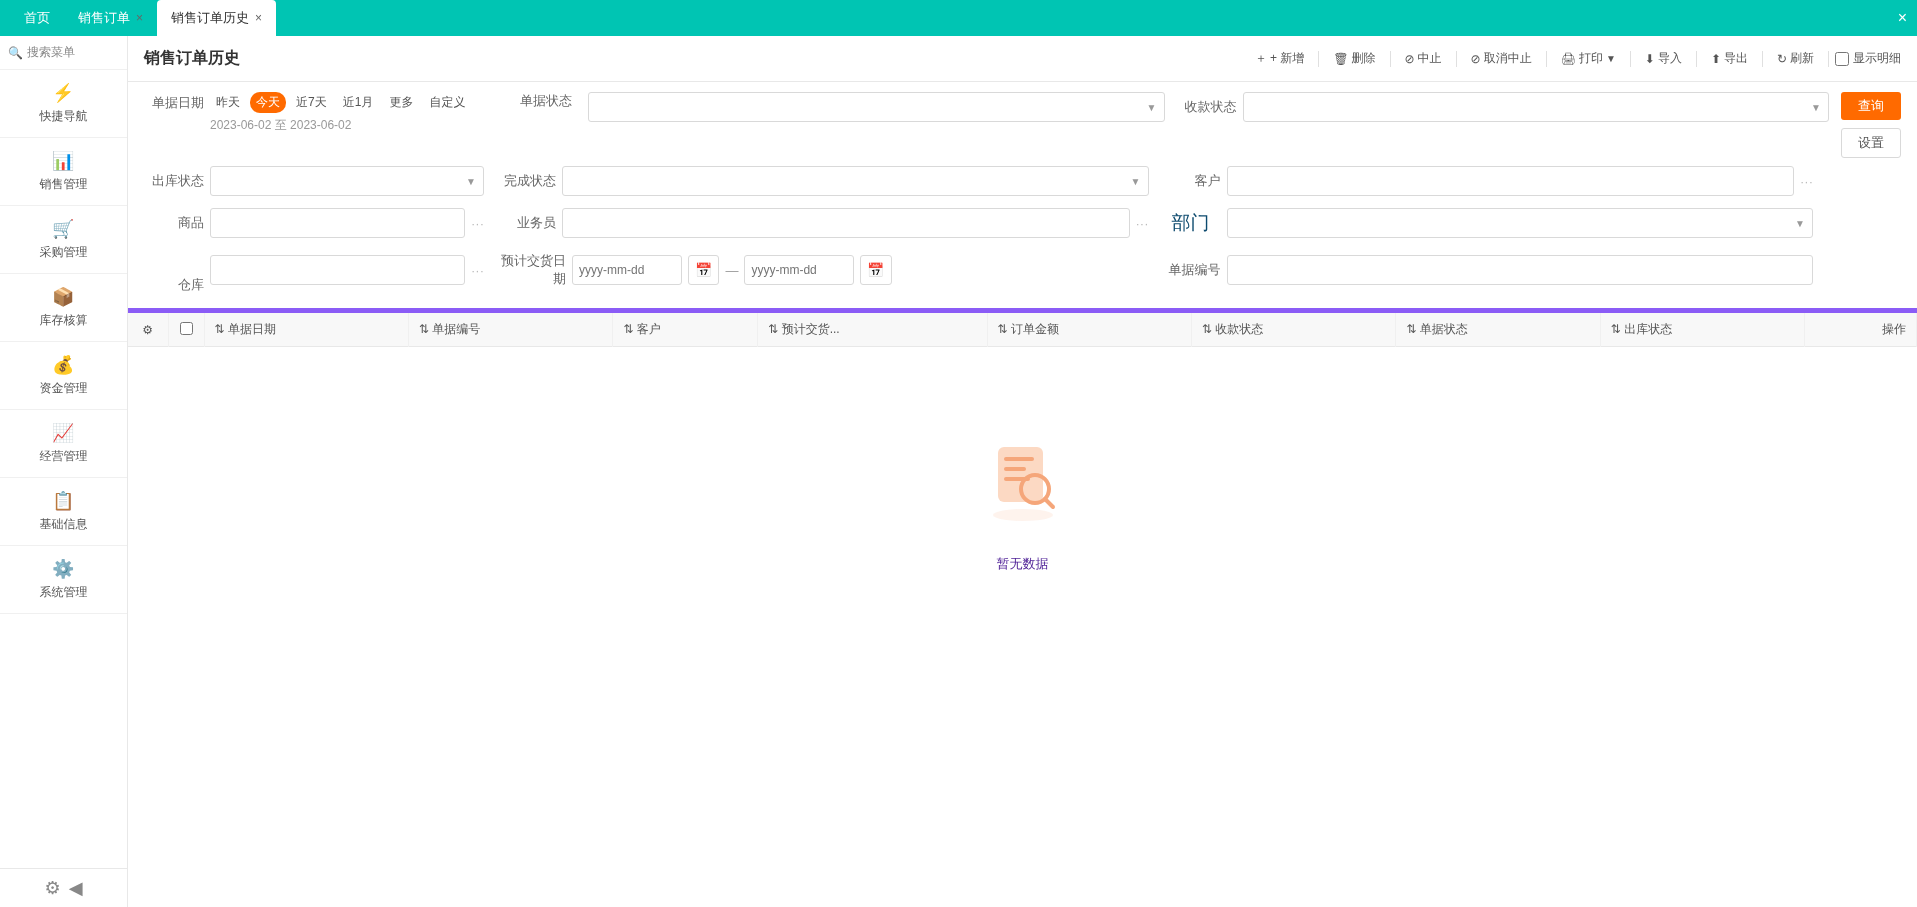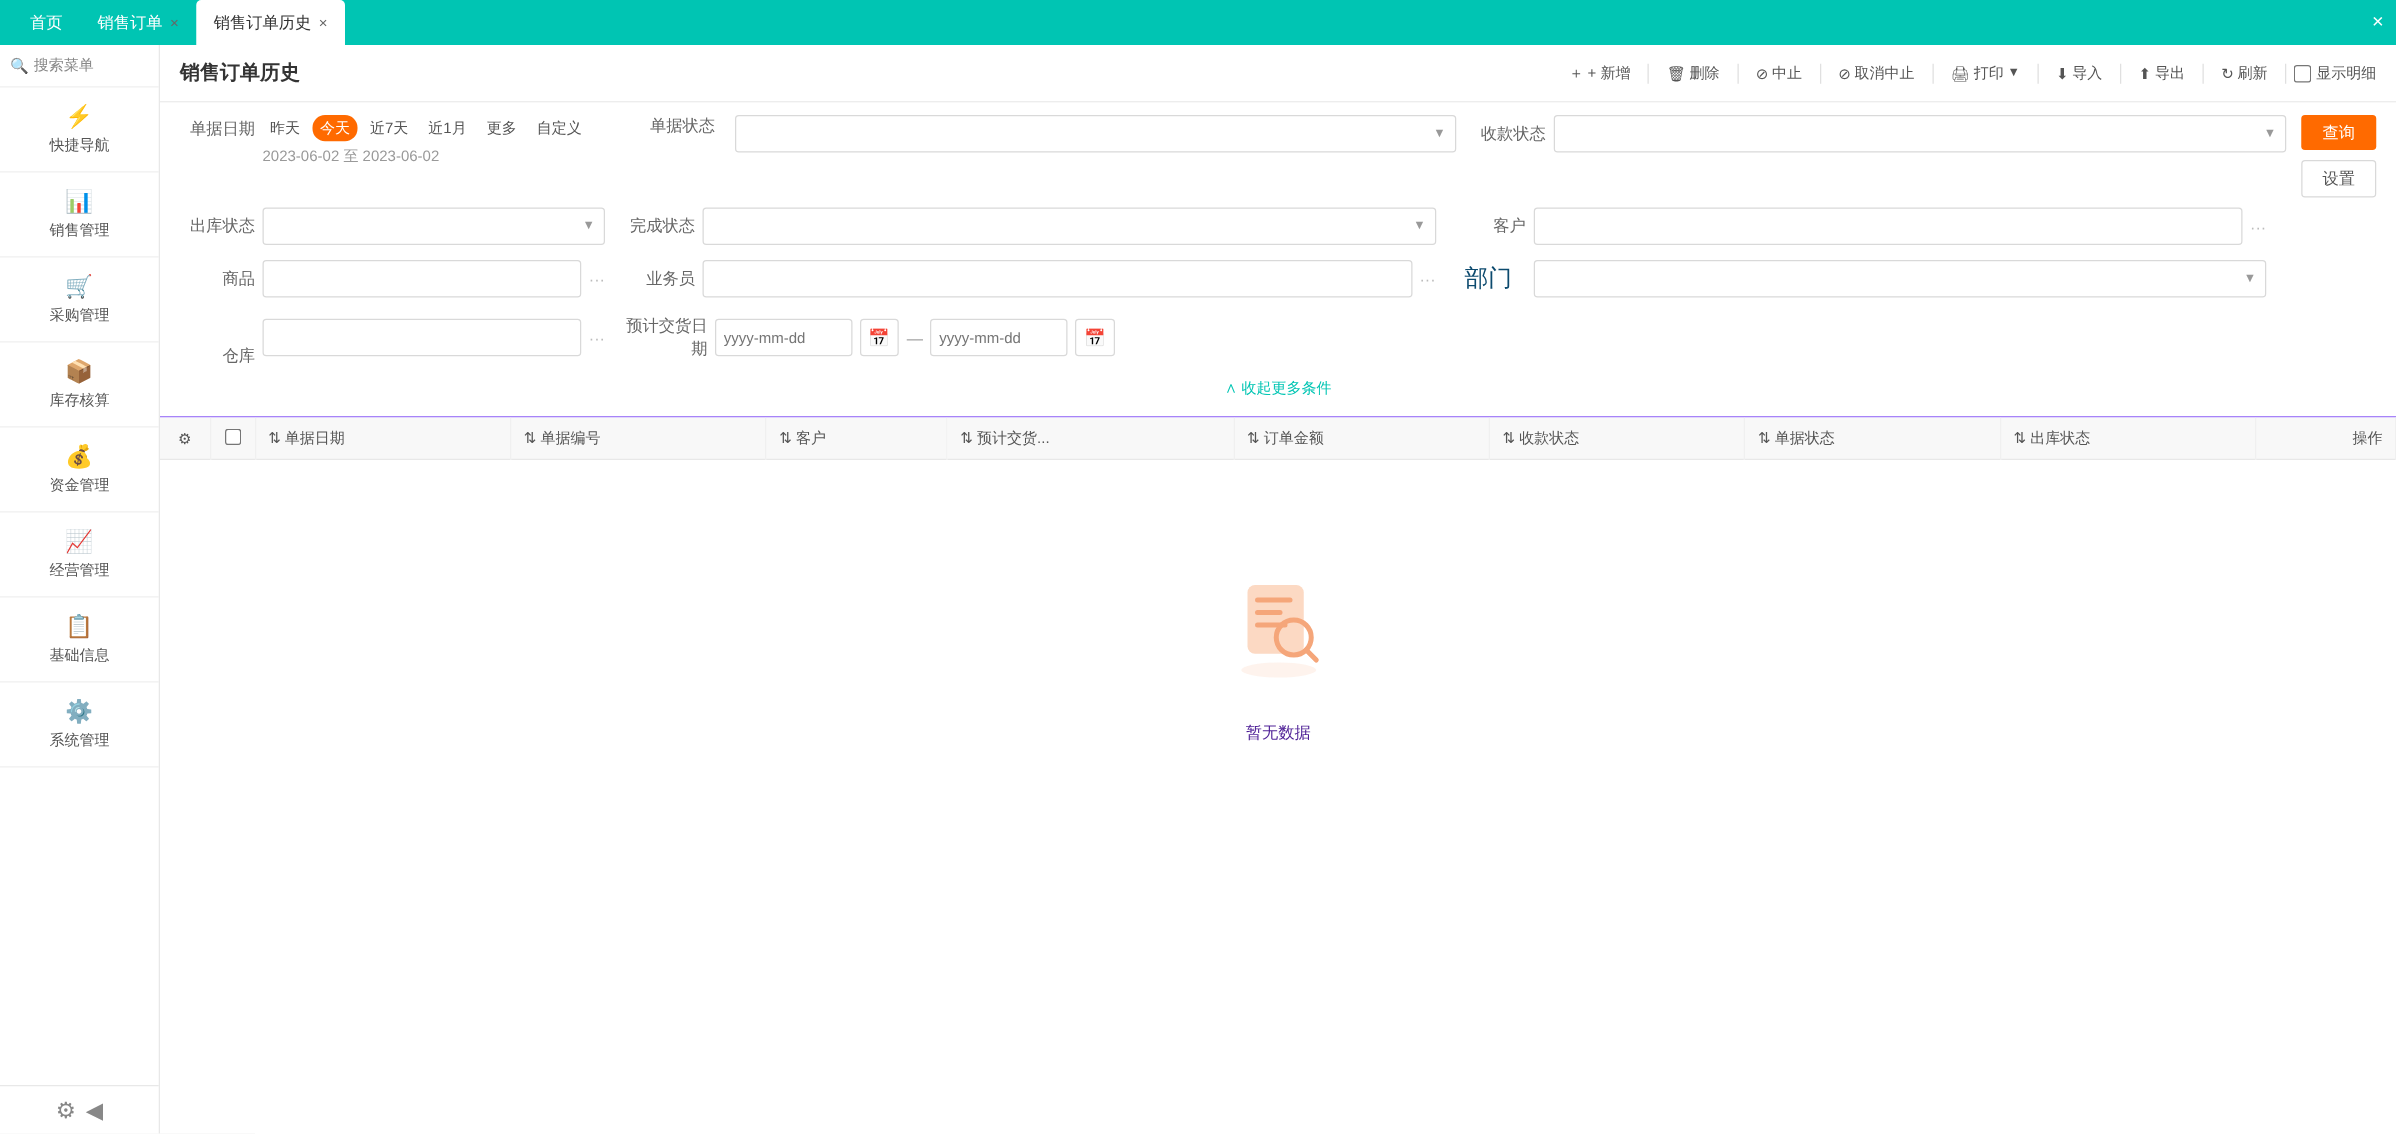--- a/index.html
+++ b/index.html
@@ -34,21 +34,21 @@
     
     .page-header { background: #fff; padding: 10px 16px; display: flex; align-items: center; justify-content: space-between; border-bottom: 1px solid #e8e8e8; flex-shrink: 0; }
     .page-title { font-size: 16px; font-weight: bold; color: #333; }
     .toolbar { display: flex; align-items: center; gap: 6px; }
     .toolbar-btn { display: flex; align-items: center; gap: 3px; padding: 4px 8px; border: none; background: transparent; cursor: pointer; color: #555; font-size: 12px; white-space: nowrap; }
     .toolbar-separator { width: 1px; height: 16px; background: #e0e0e0; }
     .show-details-label { display: flex; align-items: center; gap: 4px; font-size: 12px; color: #555; }
     .checkbox-small { width: 14px; height: 14px; cursor: pointer; }
 
     
-    .filter-area { background: #fff; padding: 10px 16px; border-bottom: 1px solid #8b5cf6; flex-shrink: 0; }
+    .filter-area { background: #fff; padding: 10px 16px; border-bottom: 5px solid #8b5cf6; flex-shrink: 0; }
     .filter-label { width: 70px; text-align: right; color: #666; font-size: 13px; flex-shrink: 0; }
     .filter-select-wrap { flex: 1; position: relative; }
     .filter-select-wrap select { width: 100%; height: 30px; border: 1px solid #d9d9d9; border-radius: 3px; padding: 0 24px 0 8px; font-size: 12px; outline: none; color: #333; background: #fff; cursor: pointer; appearance: none; }
     .filter-select-wrap .arrow { position: absolute; right: 8px; top: 50%; transform: translateY(-50%); color: #999; pointer-events: none; font-size: 10px; }
     .date-group { display: flex; align-items: center; gap: 4px; flex-shrink: 0; }
     .date-tag { padding: 2px 6px; border-radius: 2px; font-size: 12px; cursor: pointer; color: #555; text-align: right; }
     .date-tag.active { background: #ff6a00; color: #fff; border-radius: 10px; }
 
     
     .query-btn { background: #ff6a00; color: #fff; border: none; border-radius: 3px; padding: 5px 16px; cursor: pointer; font-size: 13px; }
@@ -299,26 +299,27 @@
           <span style="color:#bbb; cursor:pointer;">···</span>
         </div>
         <div style="display:flex; align-items:center; gap:6px; flex:1;">
           <span style="width:70px; text-align:right; color:#666; font-size:13px; flex-shrink:0;font-family:Liberation Mono, monospace;">预计交货日期</span>
           <input type="text" placeholder="yyyy-mm-dd" style="width: 110px; height: 30px; border: 1px solid rgb(217, 217, 217); border-radius: 3px; padding: 0px 6px; font-size: 12px; outline: none; color: rgb(187, 187, 187);">
           <button style="height:30px; border:1px solid #d9d9d9; background:#fff; padding:0 6px; cursor:pointer; font-size:14px; color:#555; border-radius:3px;">📅</button>
           <span style="color:#999;">—</span>
           <input type="text" placeholder="yyyy-mm-dd" style="width: 110px; height: 30px; border: 1px solid rgb(217, 217, 217); border-radius: 3px; padding: 0px 6px; font-size: 12px; outline: none; color: rgb(187, 187, 187);">
           <button style="height:30px; border:1px solid #d9d9d9; background:#fff; padding:0 6px; cursor:pointer; font-size:14px; color:#555; border-radius:3px;">📅</button>
         </div>
+        <div style="display:flex; align-items:center; gap:6px; flex:1;">
+          <span style="width:60px; text-align:right; color:#666; font-size:13px; flex-shrink:0;">单据编号</span>
+          <input type="text" style="flex: 1 1 0%; height: 30px; border: 1px solid rgb(217, 217, 217); border-radius: 3px; padding: 0px 8px; font-size: 12px; outline: none; color: rgb(51, 51, 51);">
+        </div>
         <div style="width:76px;"></div>
       </div>
 
-      <div class="collapse-row">
-        <span>∧ 收起更多条件</span>
-      </div>
     </div>
 
     <div class="table-area">
       <table>
         <thead>
           <tr>
             <th class="th-settings">
               <span>⚙</span>
             </th>
             <th class="th-checkbox">

